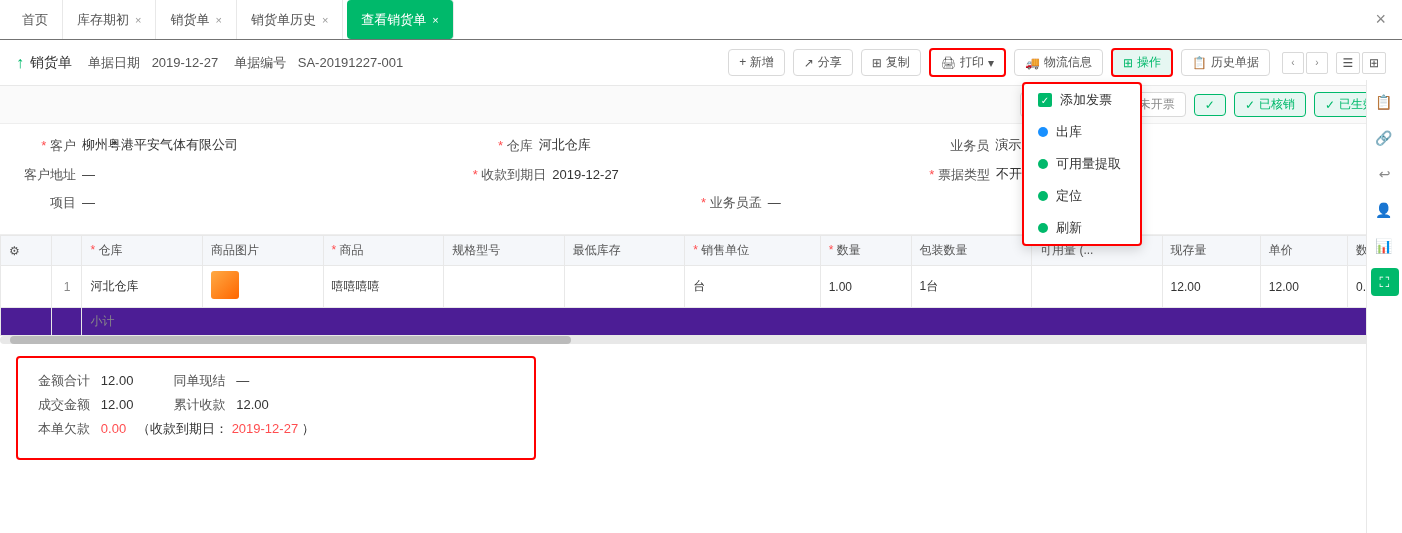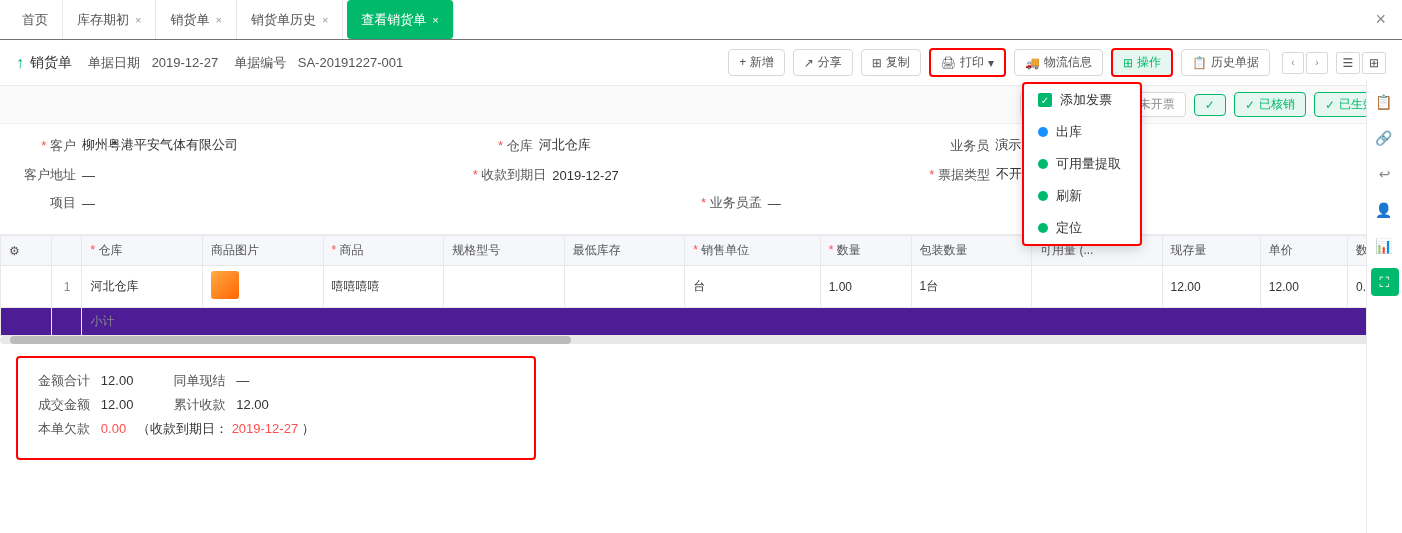--- a/index.html
+++ b/index.html
@@ -73,21 +73,21 @@
     .view-btn { width: 24px; height: 22px; border: 1px solid #d9d9d9; border-radius: 2px; display: flex; align-items: center; justify-content: center; cursor: pointer; font-size: 12px; color: #555; background: #fff; }
 
     
     .form-section {
       padding: 12px 16px; border-bottom: 1px solid #eee;
     }
     .form-row {
       display: flex; align-items: center; gap: 0; margin-bottom: 10px;
     }
     .form-field {
-      display: flex; align-items: flex-end; flex: 1; gap: 6px;
+      display: flex; align-items: center; flex: 1; gap: 6px;
     }
     .form-label { color: #555; white-space: nowrap; min-width: 60px; text-align: right; }
     .form-label.required::before { content: '* '; color: #ff4d4f; }
     .form-value { color: #333; border-bottom: 1px solid transparent; }
     .add-note { color: #ff7a00; cursor: pointer; font-size: 12px; }
     .add-note::before { content: '+ '; }
 
     
     .table-container { overflow-x: auto; }
     table { width: 100%; border-collapse: collapse; font-size: 12px; }
@@ -410,25 +410,25 @@
       <div class="dropdown-item">
         <span class="dot dot-blue"></span>
         <span>出库</span>
       </div>
       <div class="dropdown-item">
         <span class="dot dot-teal"></span>
         <span>可用量提取</span>
       </div>
       <div class="dropdown-item">
         <span class="dot dot-teal"></span>
-        <span>刷新</span>
+        <span>定位</span>
       </div>
       <div class="dropdown-item">
         <span class="dot dot-teal"></span>
-        <span>定位</span>
+        <span>刷新</span>
       </div>
     </div>
 
     
     <div class="right-sidebar">
       <div class="sidebar-icon">📋</div>
       <div class="sidebar-icon">🔗</div>
       <div class="sidebar-icon">↩</div>
       <div class="sidebar-icon">👤</div>
       <div class="sidebar-icon">📊</div>

